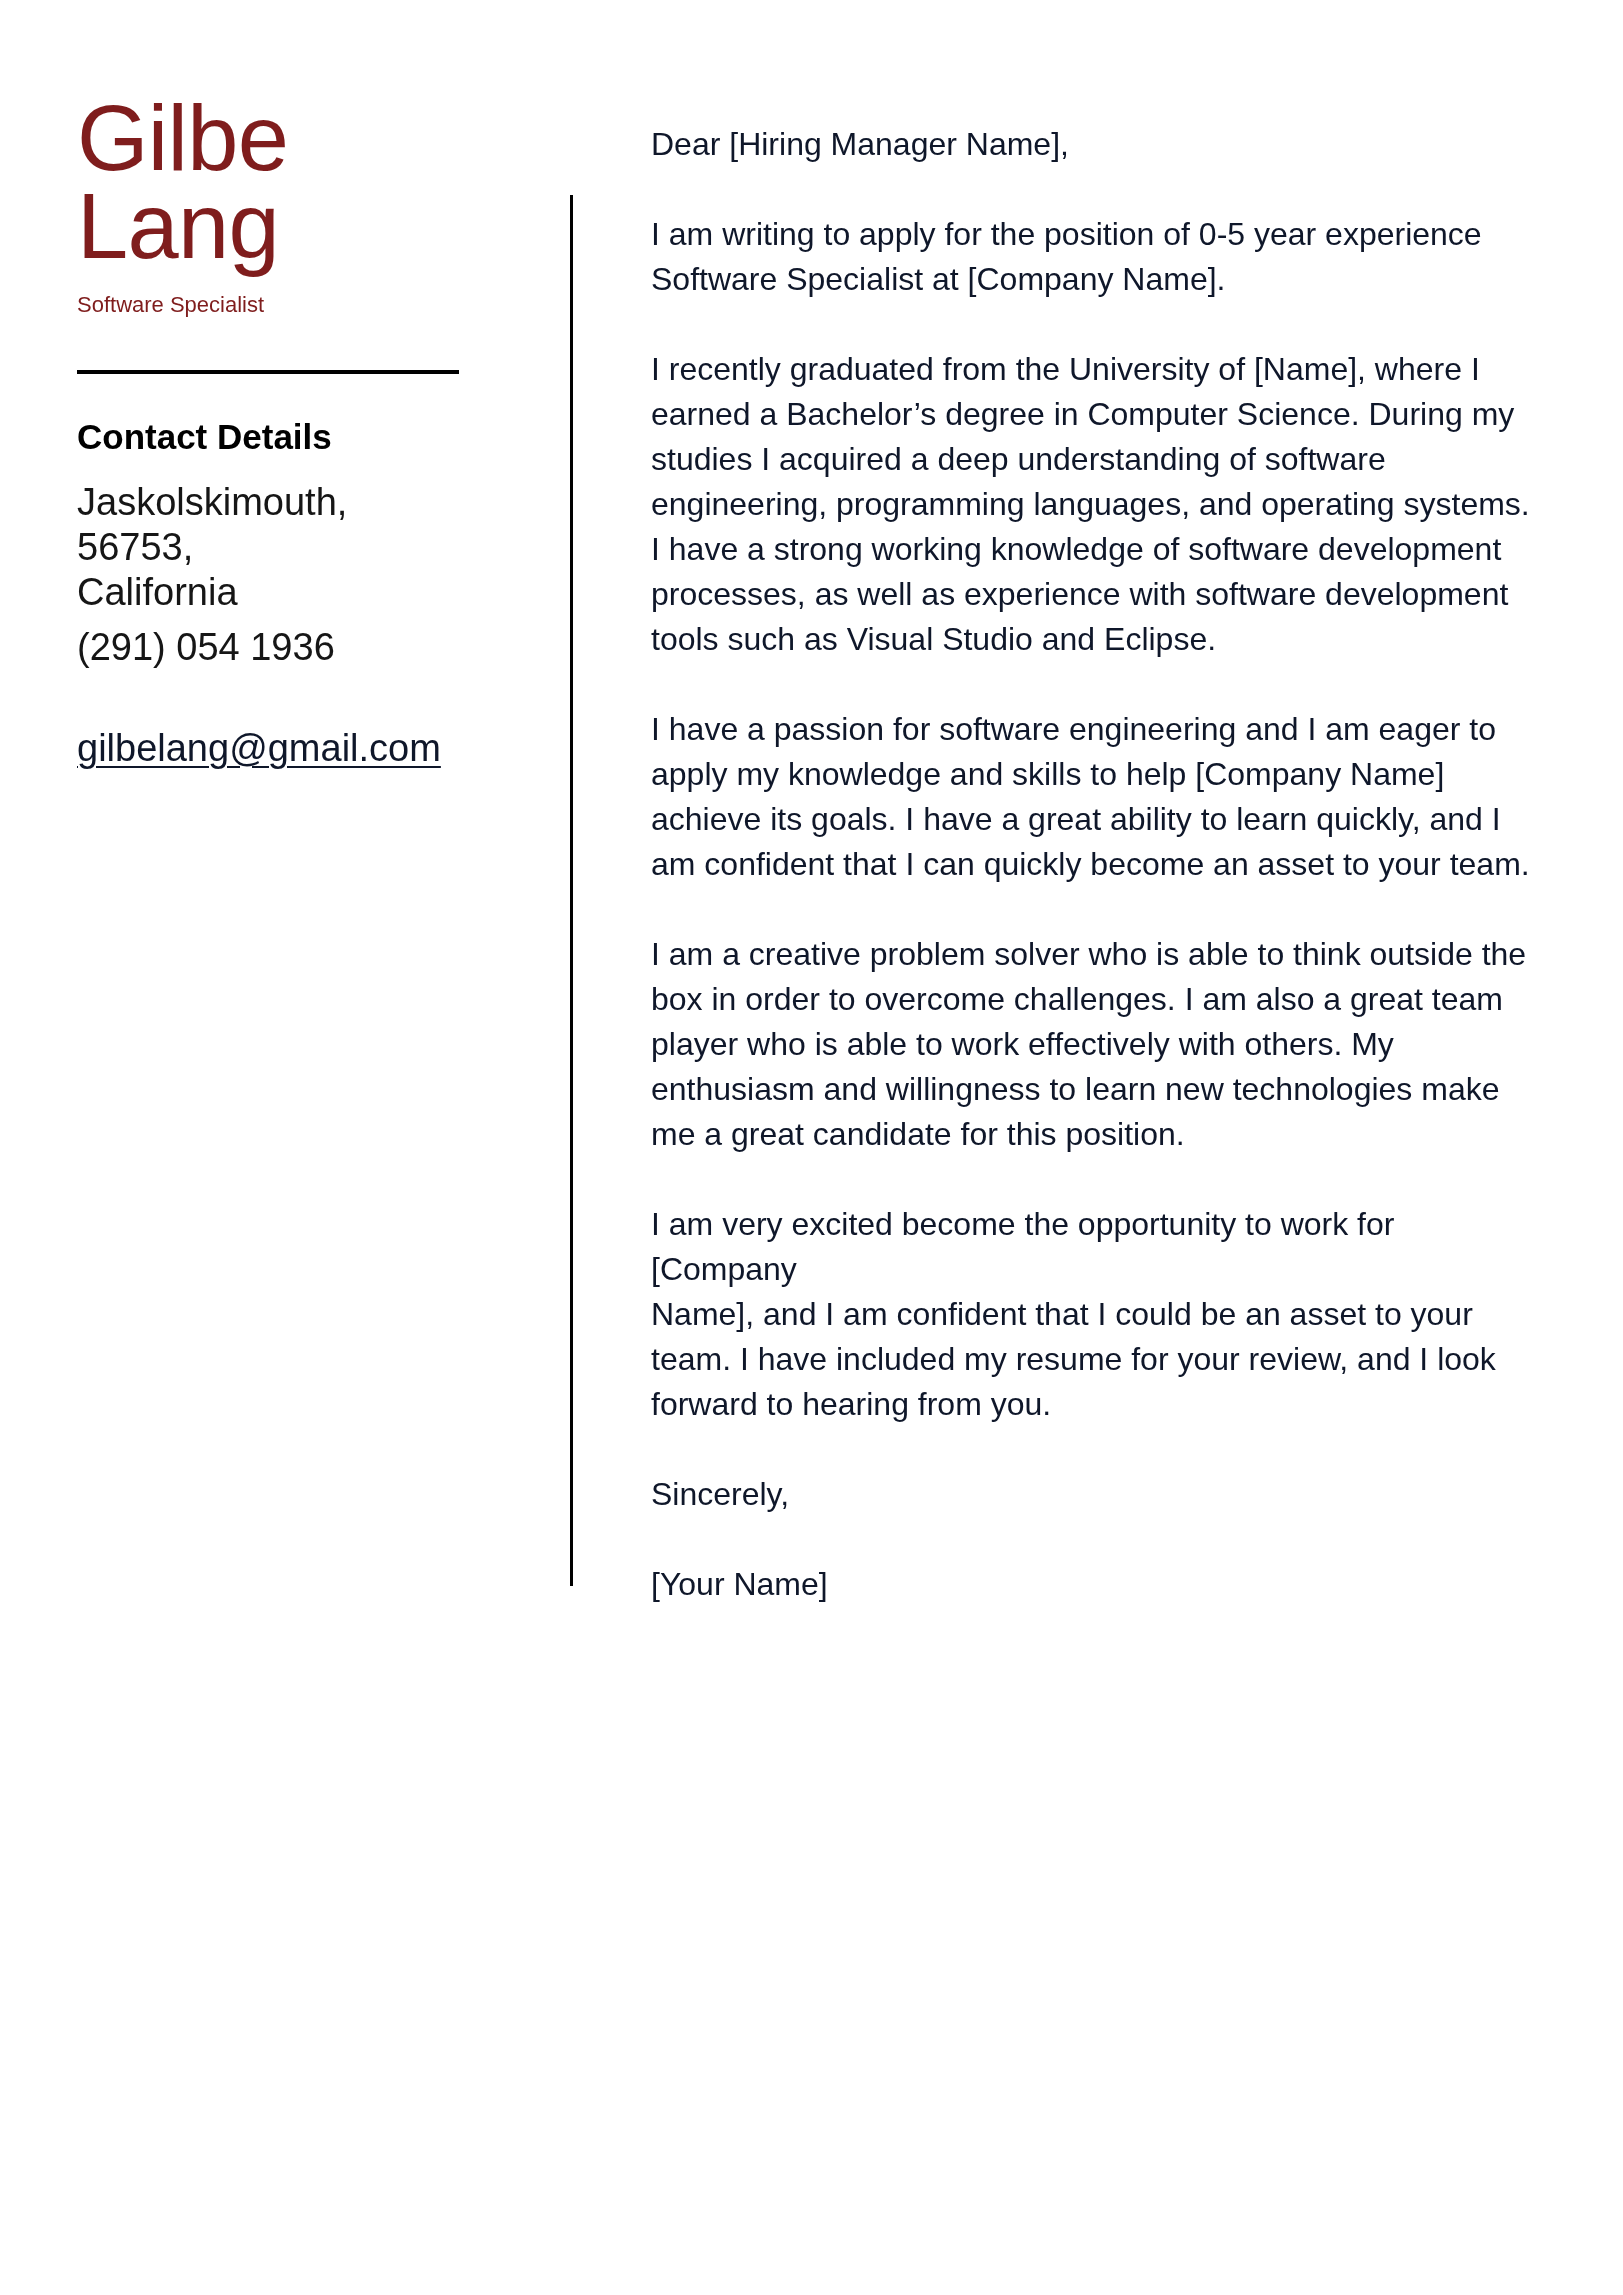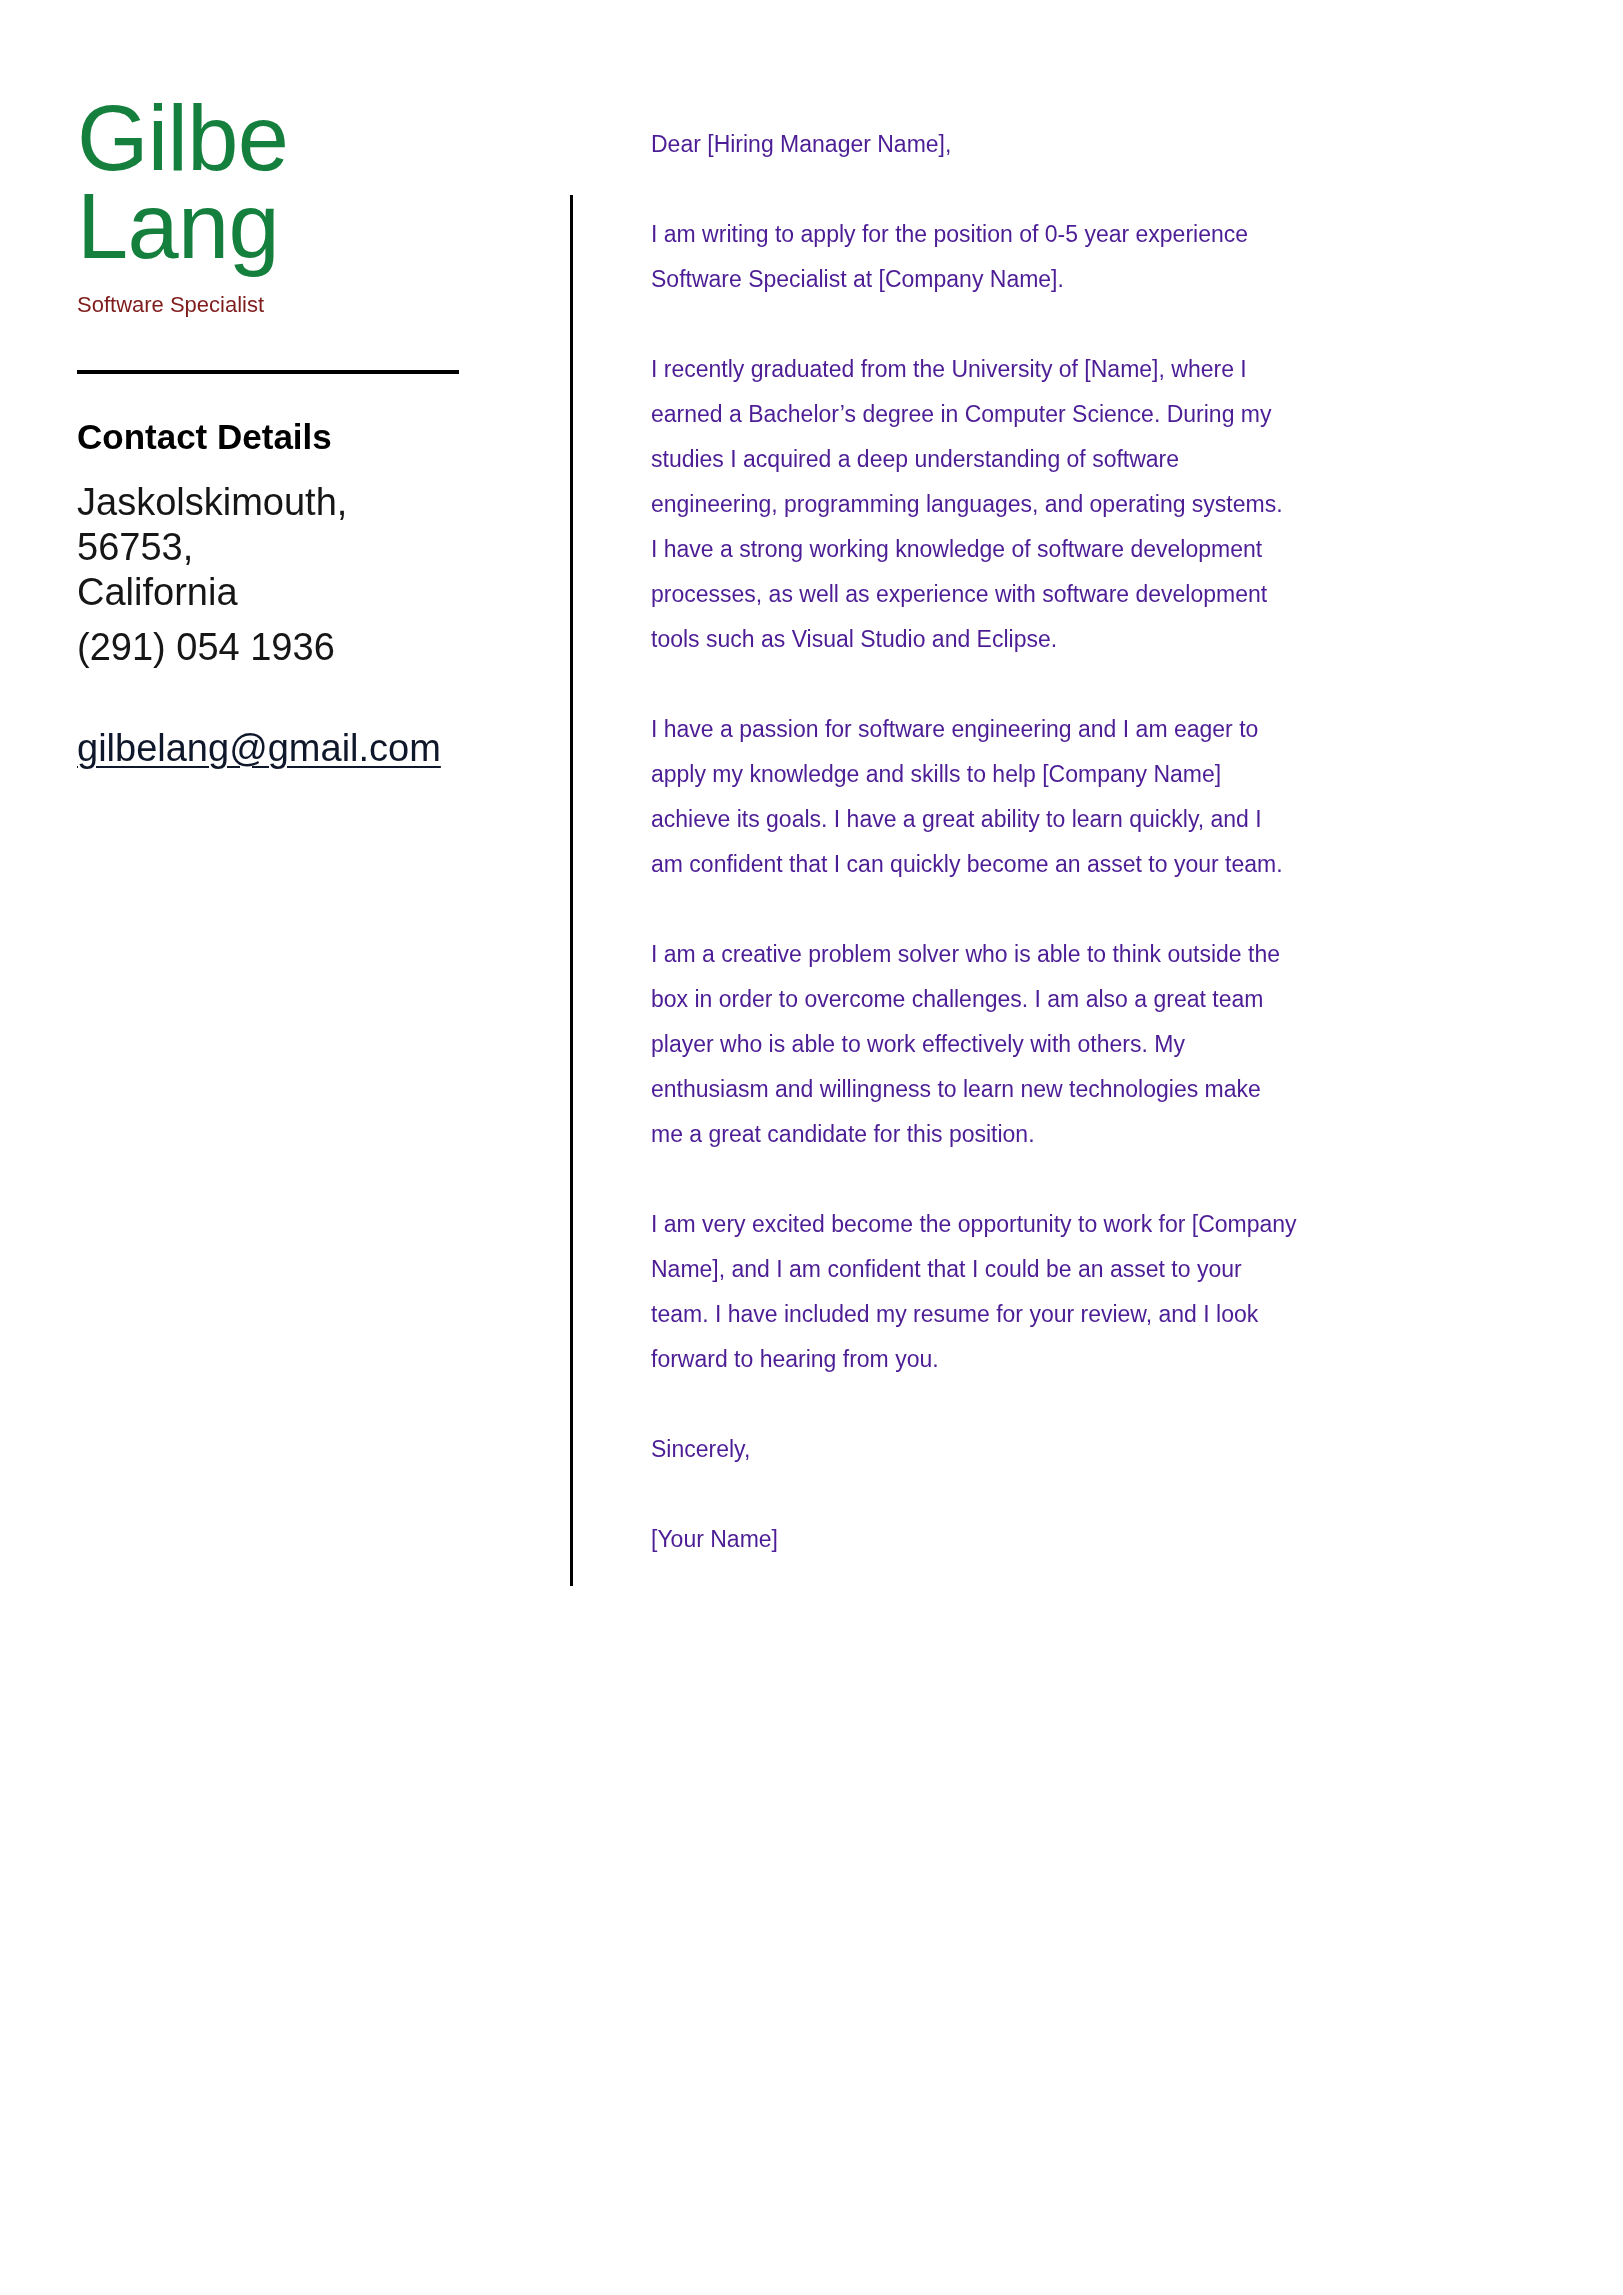--- a/index.html
+++ b/index.html
@@ -18,21 +18,21 @@
     left:77px;
     top:94px;
     width:382px;
   }
   .name{
     margin:0;
     font-size:92px;
     line-height:88px;
     font-weight:400;
     letter-spacing:-0.7px;
-    color:#15803d;
+    color:#7f1d1d;
   }
   .job-title{
     margin-top:14.4px;
     font-size:22px;
     line-height:42px;
     color:#7f1d1d;
   }
   .h-rule{
     margin-top:44px;
     width:382px;
@@ -71,24 +71,24 @@
   }
   
   .letter{
     position:absolute;
     left:651px;
     top:122px;
     width:884px;
   }
   .letter p{
     margin:0 0 45px 0;
-    font-size:23px;
+    font-size:32px;
     line-height:45px;
     white-space:pre-line;
-    color:#4c1d95;
+    color:#0f172a;
   }
 </style>
 </head>
 <body>
 
 <div class="page">
 
   <aside class="sidebar">
     <h1 class="name">Gilbe Lang</h1>
     <div class="job-title">Software Specialist</div>

